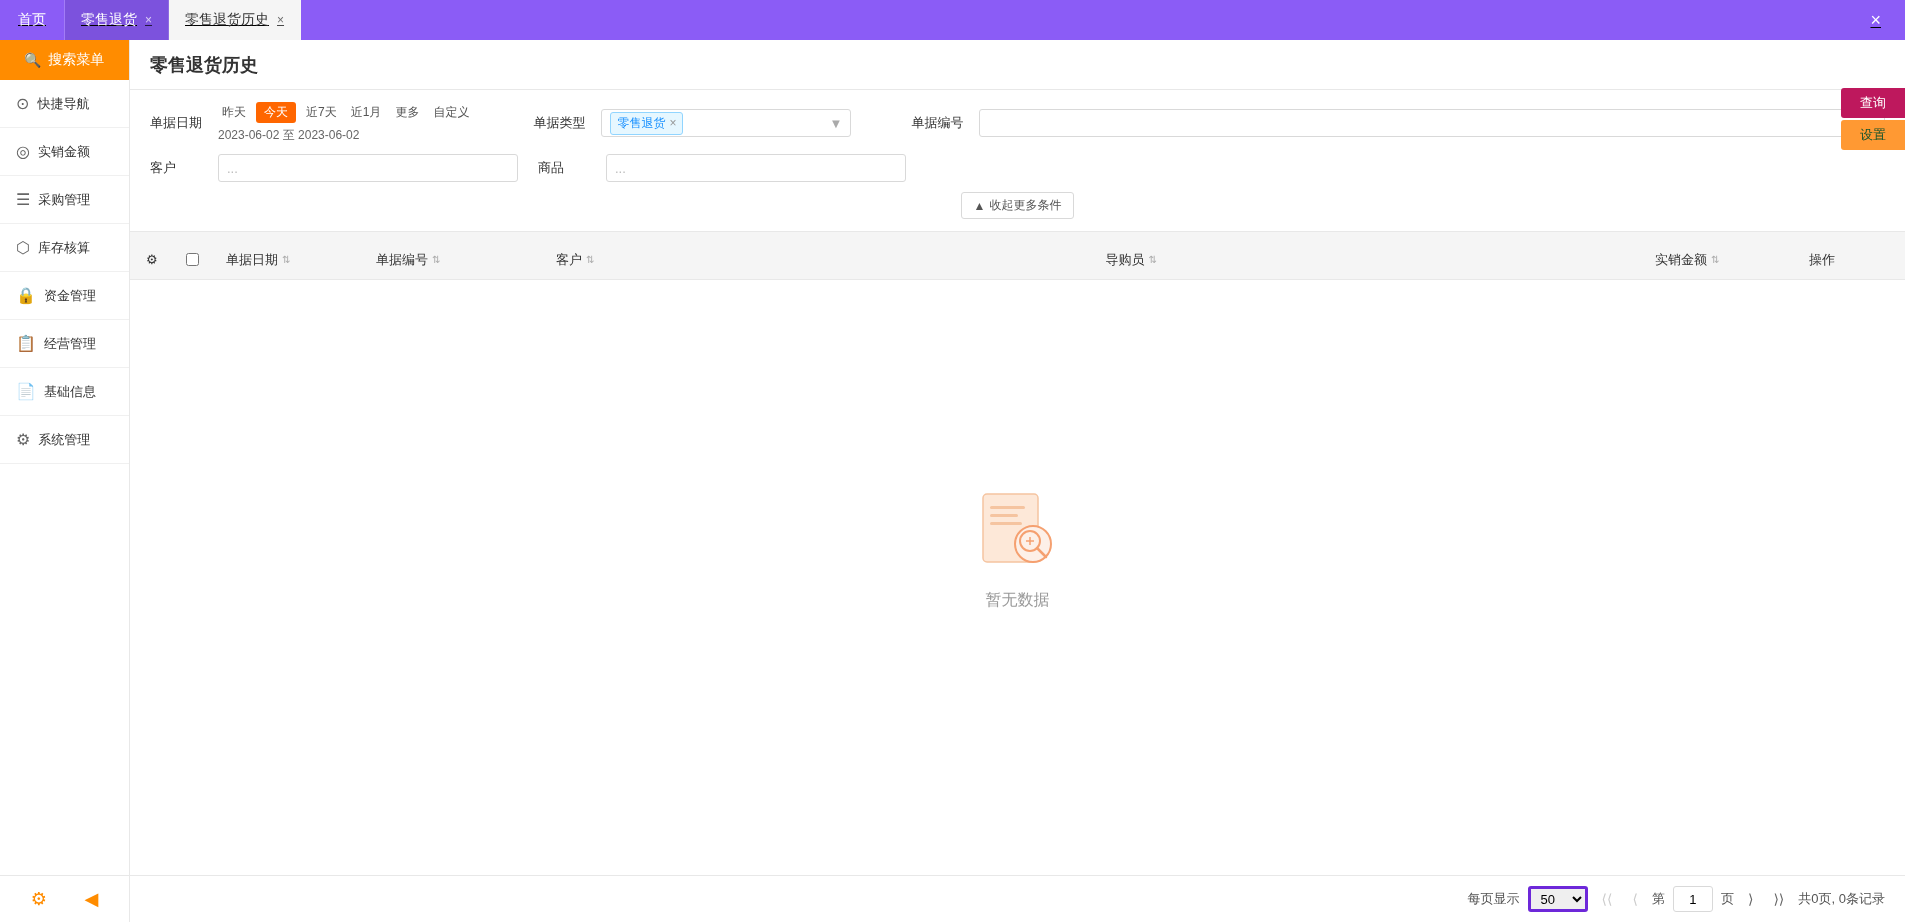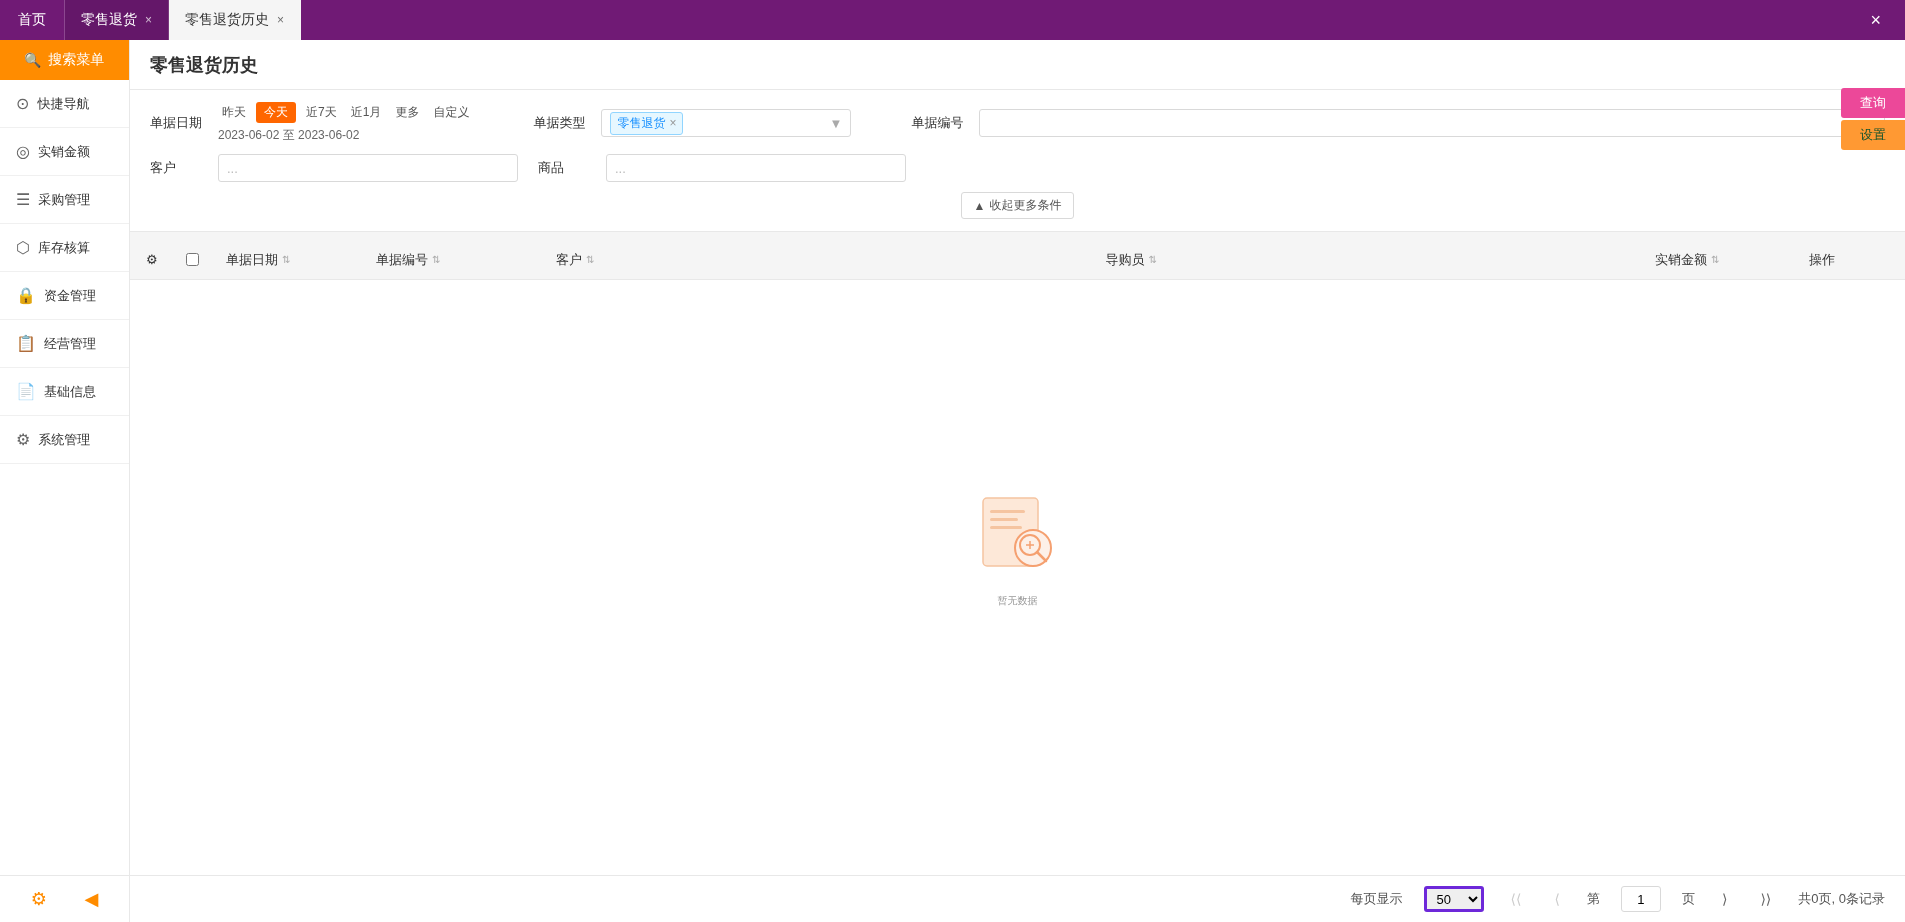--- a/index.html
+++ b/index.html
@@ -2,23 +2,24 @@
 <html><head>
   <meta charset="utf-8">
   <style>
     * { box-sizing: border-box; margin: 0; padding: 0; font-family: 'Microsoft YaHei', Arial, sans-serif; }
     body { width: 1905px; height: 922px; overflow: hidden; display: flex; flex-direction: column; background: #f5f5f5; }
 
     
     .top-bar {
       display: flex;
       align-items: center;
-      background: #701a75;
+      background: #8b5cf6;
       height: 40px;
       flex-shrink: 0;
+      text-decoration: underline;
     }
     .tab-home {
       padding: 0 18px;
       height: 100%;
       display: flex;
       align-items: center;
       color: #fff;
       font-size: 14px;
       cursor: pointer;
       border-right: 1px solid rgba(255,255,255,0.2);
@@ -142,21 +143,21 @@
     .action-btn {
       display: flex;
       align-items: center;
       gap: 4px;
       cursor: pointer;
       font-size: 13px;
       color: #555;
       padding: 4px 8px;
     }
     .btn-primary {
-      background: #ec4899;
+      background: #be185d;
       color: #fff;
       border: none;
       padding: 6px 16px;
       border-radius: 3px;
       cursor: pointer;
       font-size: 13px;
     }
     .btn-secondary {
       background: #ff9933;
       color: #14532d;
@@ -308,33 +309,33 @@
       align-items: center;
       justify-content: center;
       padding-bottom: 60px;
     }
     .empty-icon {
       width: 100px;
       height: 90px;
       margin-bottom: 16px;
     }
     .empty-text {
-      font-size: 10px;
+      font-size: 16px;
       color: #999;
     }
 
     
     .pagination {
       display: flex;
       align-items: center;
       justify-content: flex-end;
       padding: 10px 20px;
       border-top: 1px solid #e8e8e8;
       background: #fff;
-      gap: 21px;
+      gap: 8px;
       font-size: 13px;
       color: #555;
     }
     .page-size-select {
       border: 3px solid #6d28d9;
       border-radius: 3px;
       padding: 2px 6px;
       font-size: 13px;
       height: 26px;
     }

